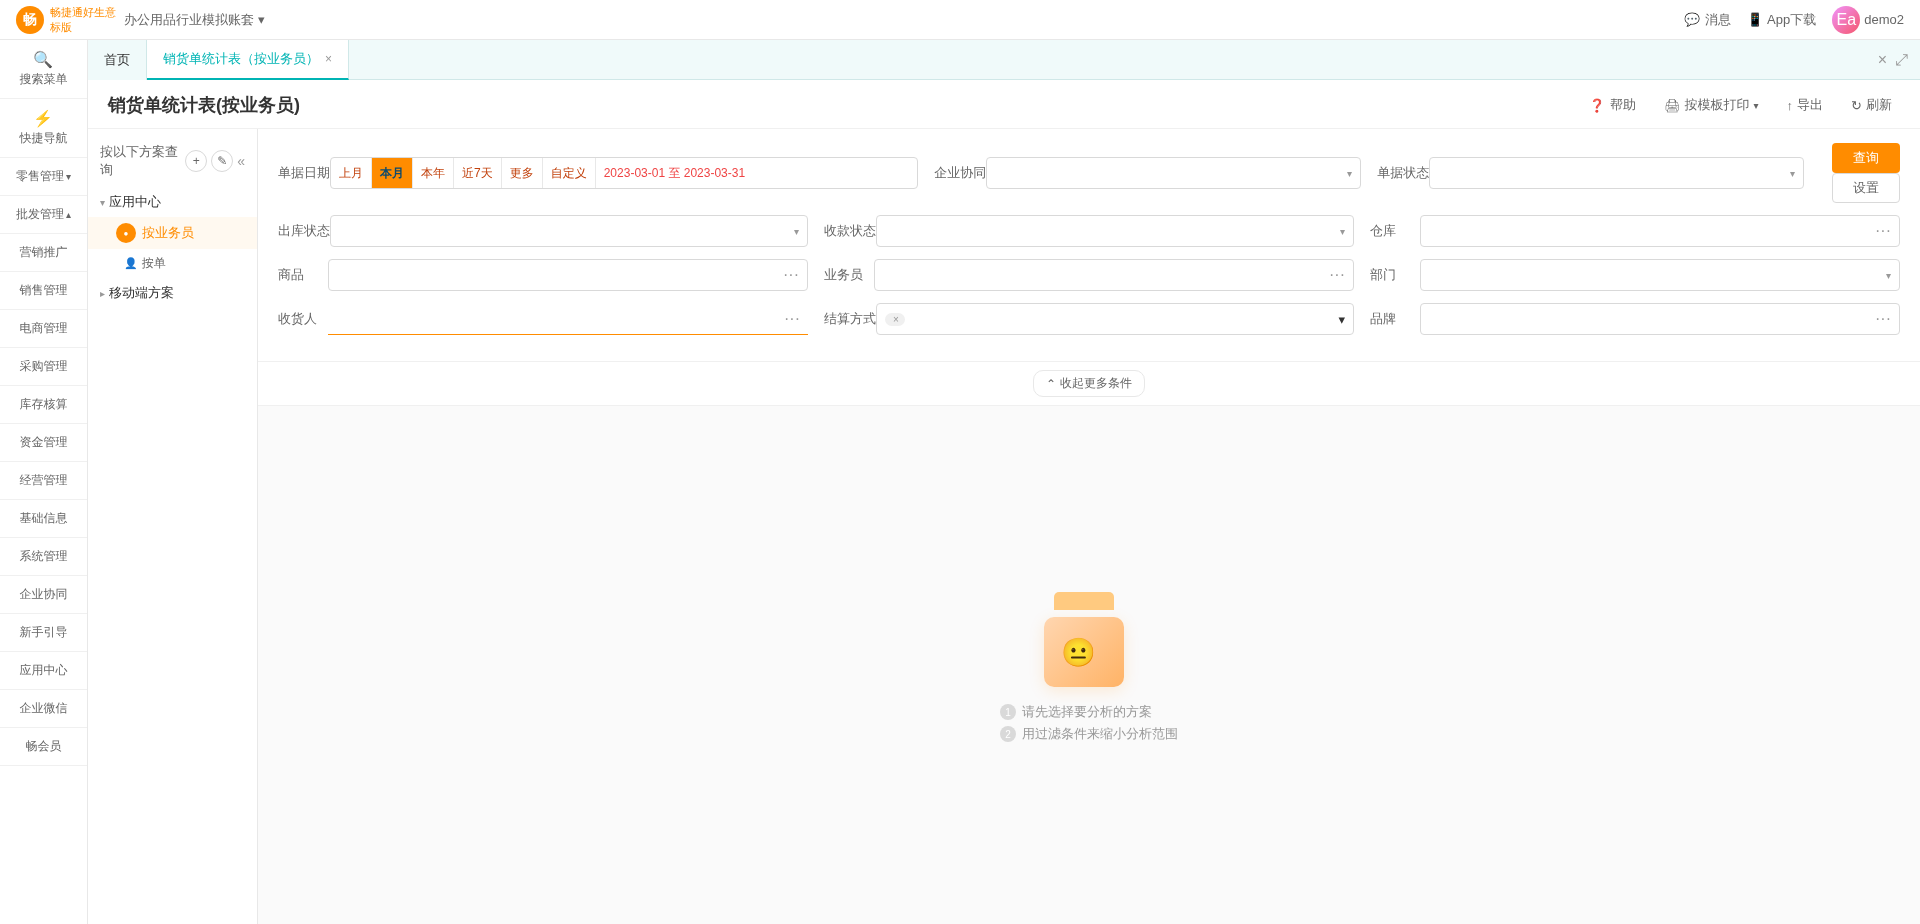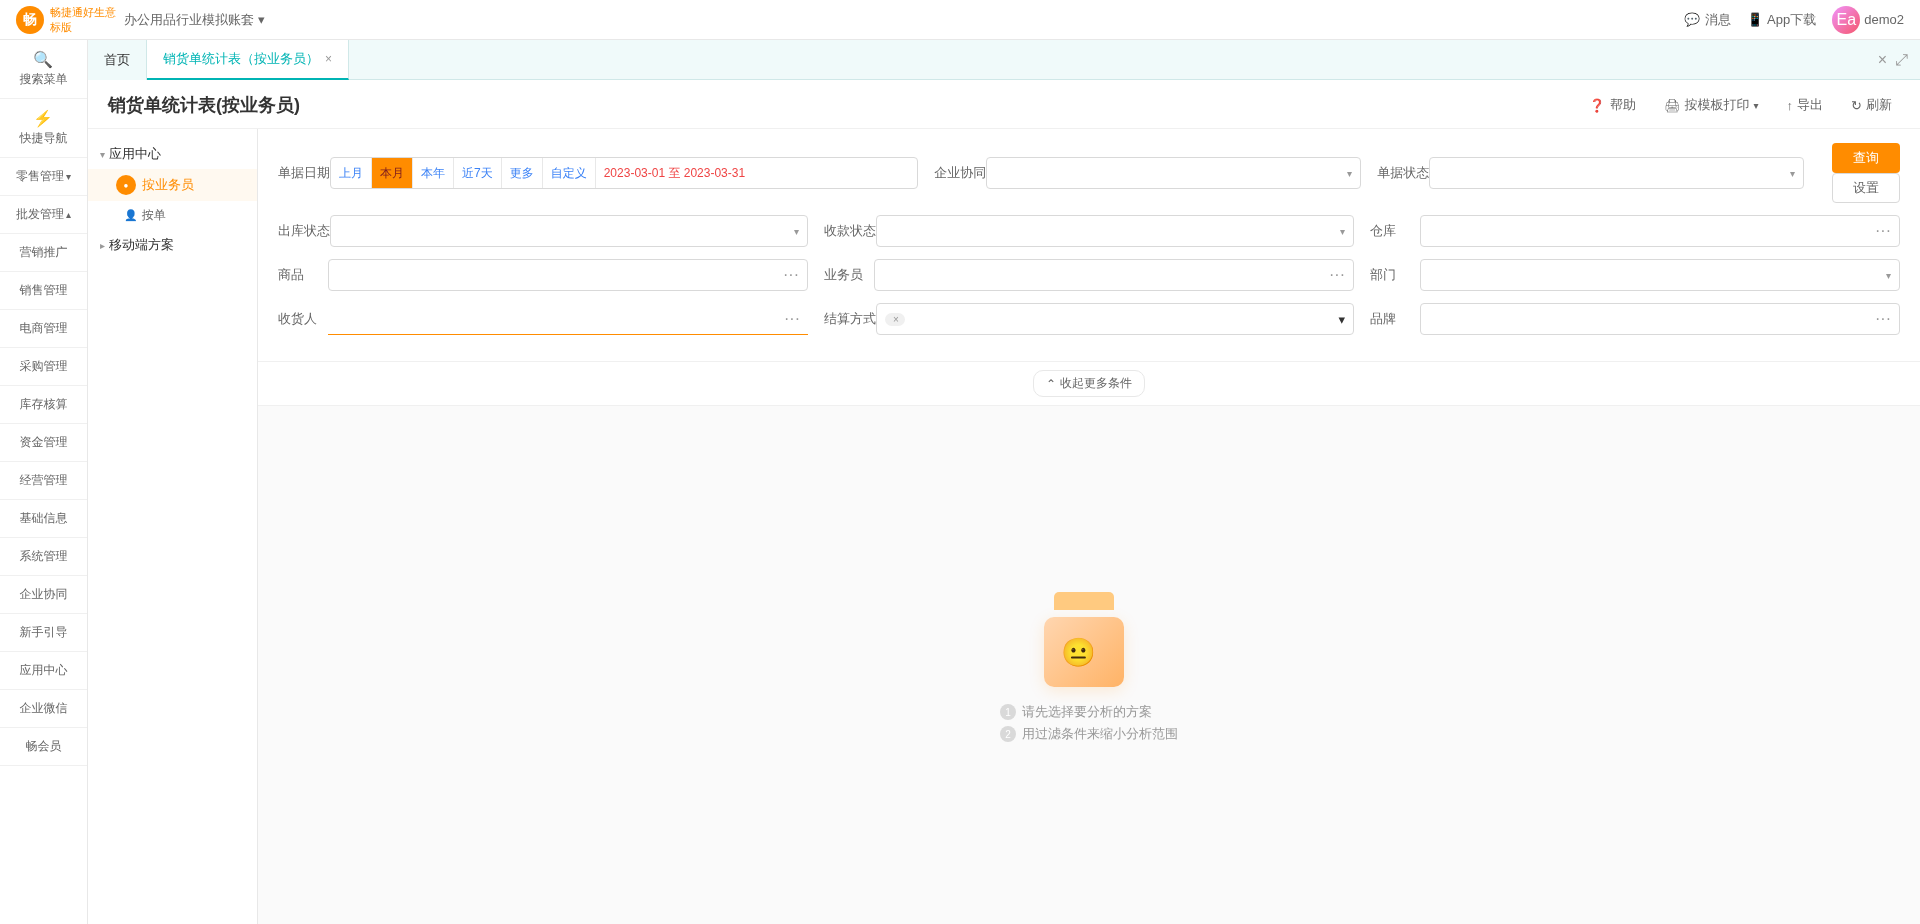--- a/index.html
+++ b/index.html
@@ -277,26 +277,27 @@
       height: 32px;
       overflow: hidden;
       flex: 1;
     }
     .date-btn {
       padding: 0 8px;
       height: 100%;
       display: flex; align-items: center;
       cursor: pointer;
       font-size: 12px;
-      color: #3b82f6;
+      color: #c2410c;
       border-right: 1px solid #e8e8e8;
     }
     .date-btn.active {
       background: #ff8c00;
-      color: #7f1d1d;
+      color: #0c4a6e;
+      font-weight: bold;
     }
     .date-range-text {
       padding: 0 8px;
       font-size: 12px;
       color: #ef4444;
       display: flex; align-items: center;
     }
 
     
     .filter-control-with-clear {
@@ -531,20 +532,34 @@
           <div class="action-btn">
             <span>↻</span>
             <span>刷新</span>
           </div>
         </div>
       </div>
 
       <div class="inner-layout">
 
         <div class="scheme-panel">
+          <div class="scheme-panel-header">
+            <span class="scheme-panel-header-title">按以下方案查询</span>
+            <div class="scheme-panel-actions">
+              <div class="sp-icon-btn">
+                <span>+</span>
+              </div>
+              <div class="sp-icon-btn">
+                <span>✎</span>
+              </div>
+              <div class="sp-collapse-btn">
+                <span>«</span>
+              </div>
+            </div>
+          </div>
 
           <div class="scheme-group">
             <div class="scheme-group-header">
               <span class="scheme-group-arrow">▾</span>
               <span class="scheme-group-label">应用中心</span>
             </div>
             <div class="scheme-item active">
               <div class="scheme-item-dot">
                 <span style="font-size:8px">●</span>
               </div>

